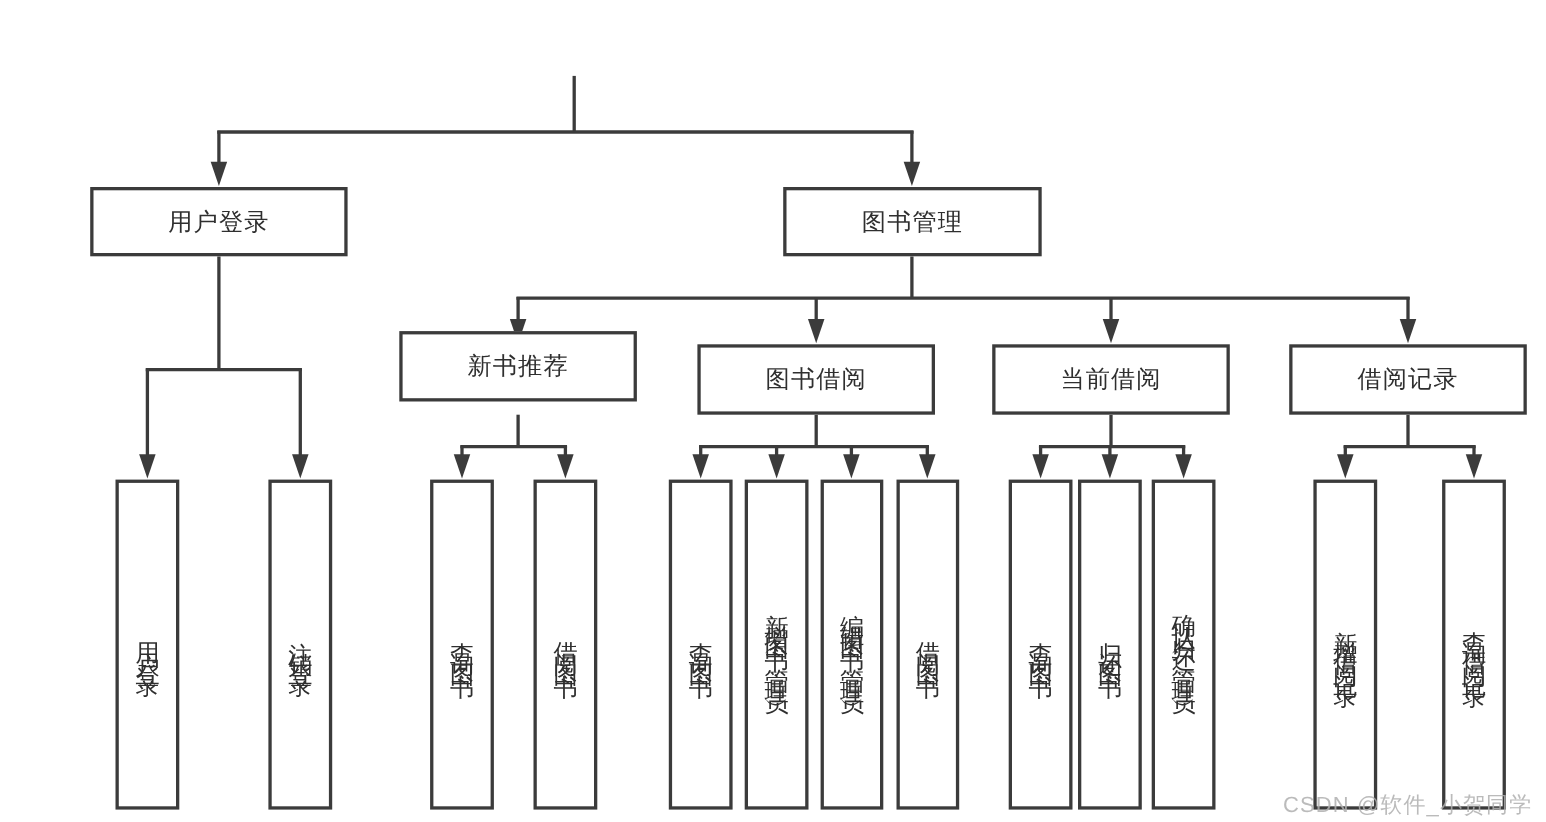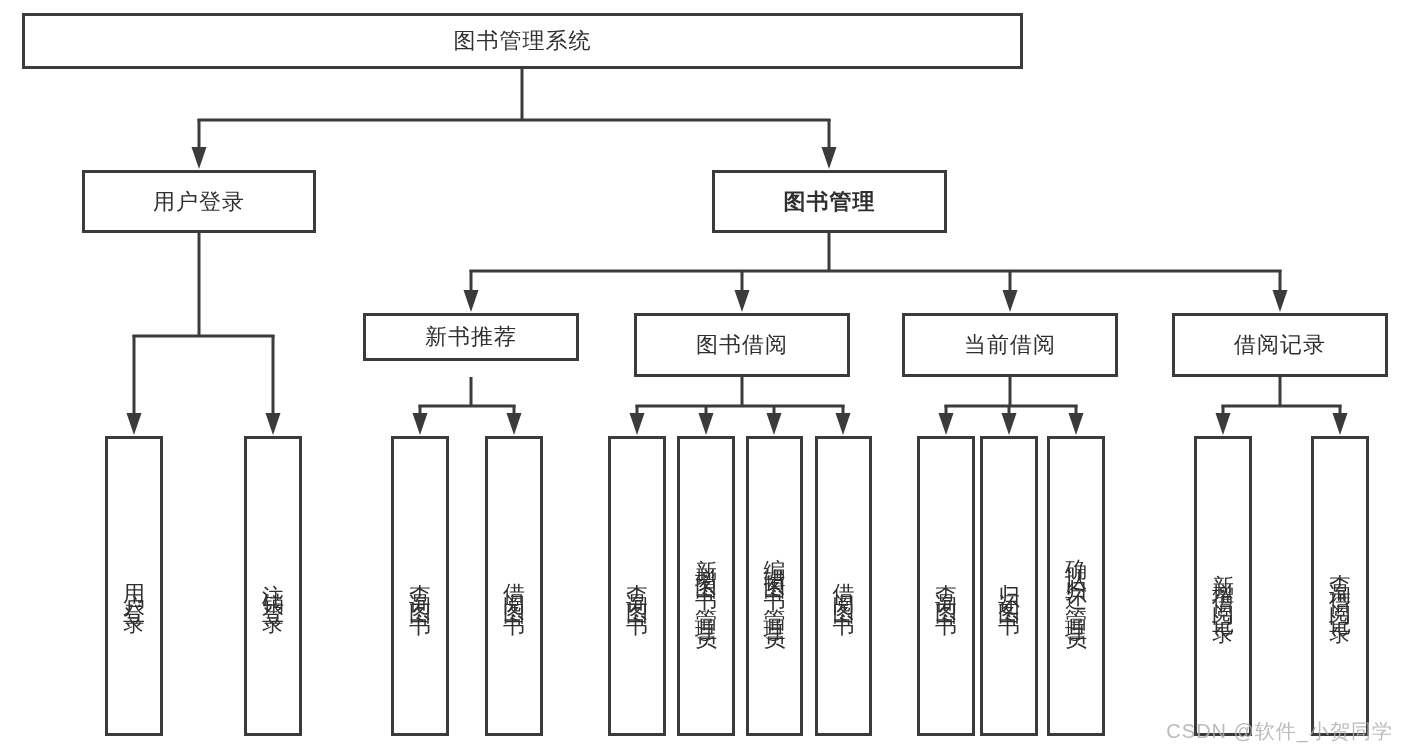--- a/index.html
+++ b/index.html
@@ -123,32 +123,29 @@
       <polygon points="774,435 766.5,413 781.5,413"></polygon>
       <polygon points="843,435 835.5,413 850.5,413"></polygon>
       <polygon points="946,435 938.5,413 953.5,413"></polygon>
       <polygon points="1009,435 1001.5,413 1016.5,413"></polygon>
       <polygon points="1076,435 1068.5,413 1083.5,413"></polygon>
       <polygon points="1223,435 1215.5,413 1230.5,413"></polygon>
       <polygon points="1340,435 1332.5,413 1347.5,413"></polygon>
     </g>
   </svg>
 
-  <div class="box" style="left:22px; top:13px; width:1001px; height:56px;">
-    <span class="h-label">图书管理系统</span>
-  </div>
 
   <div class="box" style="left:82px; top:170px; width:234px; height:63px;">
     <span class="h-label">用户登录</span>
   </div>
-  <div class="box" style="left:712px; top:170px; width:235px; height:63px;font-weight:bold;">
+  <div class="box" style="left:712px; top:170px; width:235px; height:63px;">
     <span class="h-label">图书管理</span>
   </div>
 
-  <div class="box" style="left:363px; top:313px; width:216px; height:48px;">
+  <div class="box" style="left:363px; top:301px; width:216px; height:64px;">
     <span class="h-label">新书推荐</span>
   </div>
   <div class="box" style="left:902px; top:313px; width:216px; height:64px;">
     <span class="h-label">当前借阅</span>
   </div>
   <div class="box" style="left:634px; top:313px; width:216px; height:64px;">
     <span class="h-label">图书借阅</span>
   </div>
   <div class="box" style="left:1172px; top:313px; width:216px; height:64px;align-items:center;">
     <span class="h-label">借阅记录</span>

